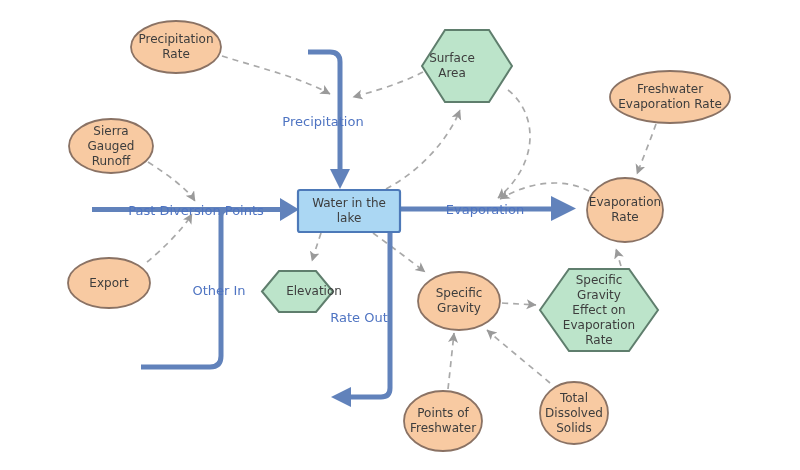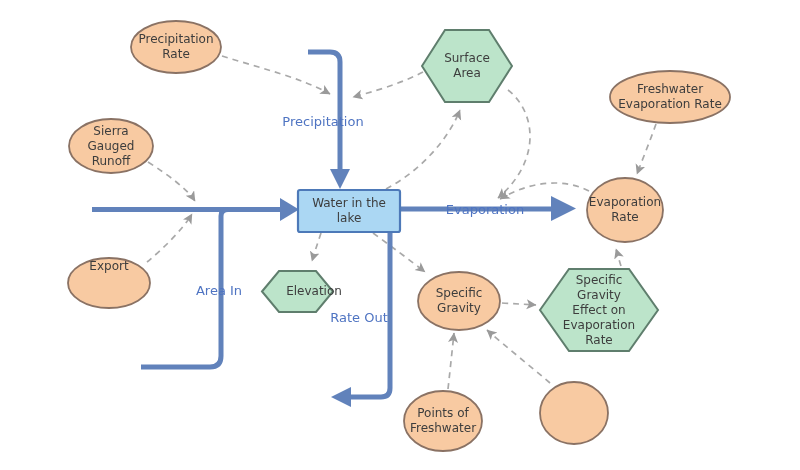--- a/index.html
+++ b/index.html
@@ -82,40 +82,44 @@
     <ellipse class="var" cx="459" cy="301" rx="41" ry="29"></ellipse>
     <ellipse class="var" cx="443" cy="421" rx="39" ry="30"></ellipse>
     <ellipse class="var" cx="574" cy="413" rx="34" ry="31"></ellipse>
     <polygon class="hex" points="422,66 445,30 489,30 512,66 489,102 445,102"></polygon>
     <polygon class="hex" points="262,291.5 279,271 316,271 333,291.5 316,312 279,312"></polygon>
     <polygon class="hex" points="540,310 569,269 629,269 658,310 629,351 569,351"></polygon>
   </svg>
 
   <div class="nlabel" style="left:176px;top:47px">Precipitation
 Rate</div>
-  <div class="nlabel" style="left:467px;top:66px">Surface
+  <div class="nlabel" style="left:452px;top:66px">Surface
 Area</div>
   <div class="nlabel" style="left:670px;top:97px">Freshwater
 Evaporation Rate</div>
   <div class="nlabel" style="left:349px;top:211px">Water in the
 lake</div>
   <div class="nlabel" style="left:111px;top:146px">Sierra
 Gauged
 Runoff</div>
   <div class="nlabel" style="left:625px;top:210px">Evaporation
 Rate</div>
-  <div class="nlabel" style="left:109px;top:266px">Export</div>
+  <div class="nlabel" style="left:109px;top:283px">Export</div>
   <div class="nlabel" style="left:314px;top:291px">Elevation</div>
   <div class="nlabel" style="left:459px;top:301px">Specific
 Gravity</div>
   <div class="nlabel" style="left:599px;top:310px">Specific
 Gravity
 Effect on
 Evaporation
 Rate</div>
   <div class="nlabel" style="left:443px;top:421px">Points of
 Freshwater</div>
+  <div class="nlabel" style="left:574px;top:413px">Total
+Dissolved
+Solids</div>
 
   <div class="flabel" style="left:323px;top:121px">Precipitation</div>
-  <div class="flabel" style="left:219px;top:290px">Area In</div>
+  <div class="flabel" style="left:196px;top:210px">Past Diversion Points</div>
+  <div class="flabel" style="left:219px;top:290px">Other In</div>
   <div class="flabel" style="left:359px;top:317px">Rate Out</div>
   <div class="flabel" style="left:485px;top:209px">Evaporation</div>
 </div>
 
 </body></html>

